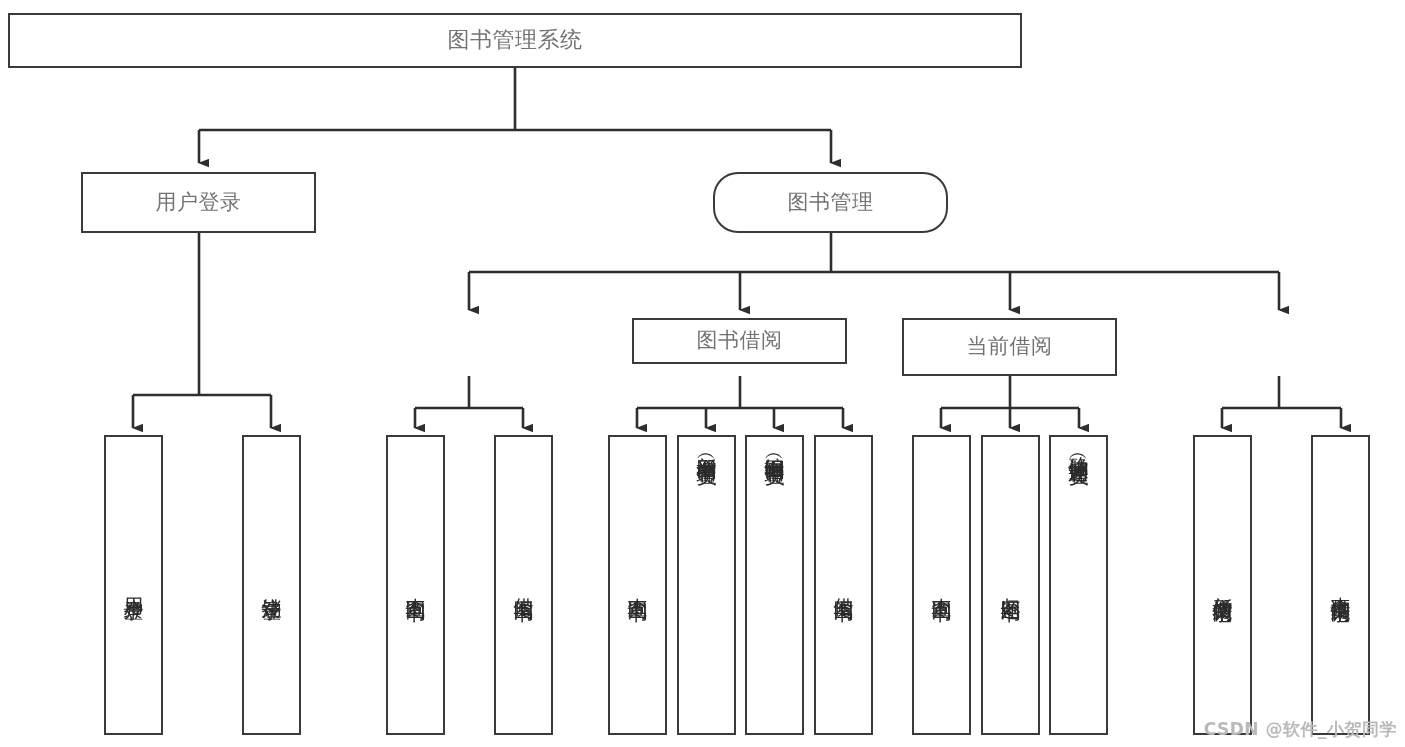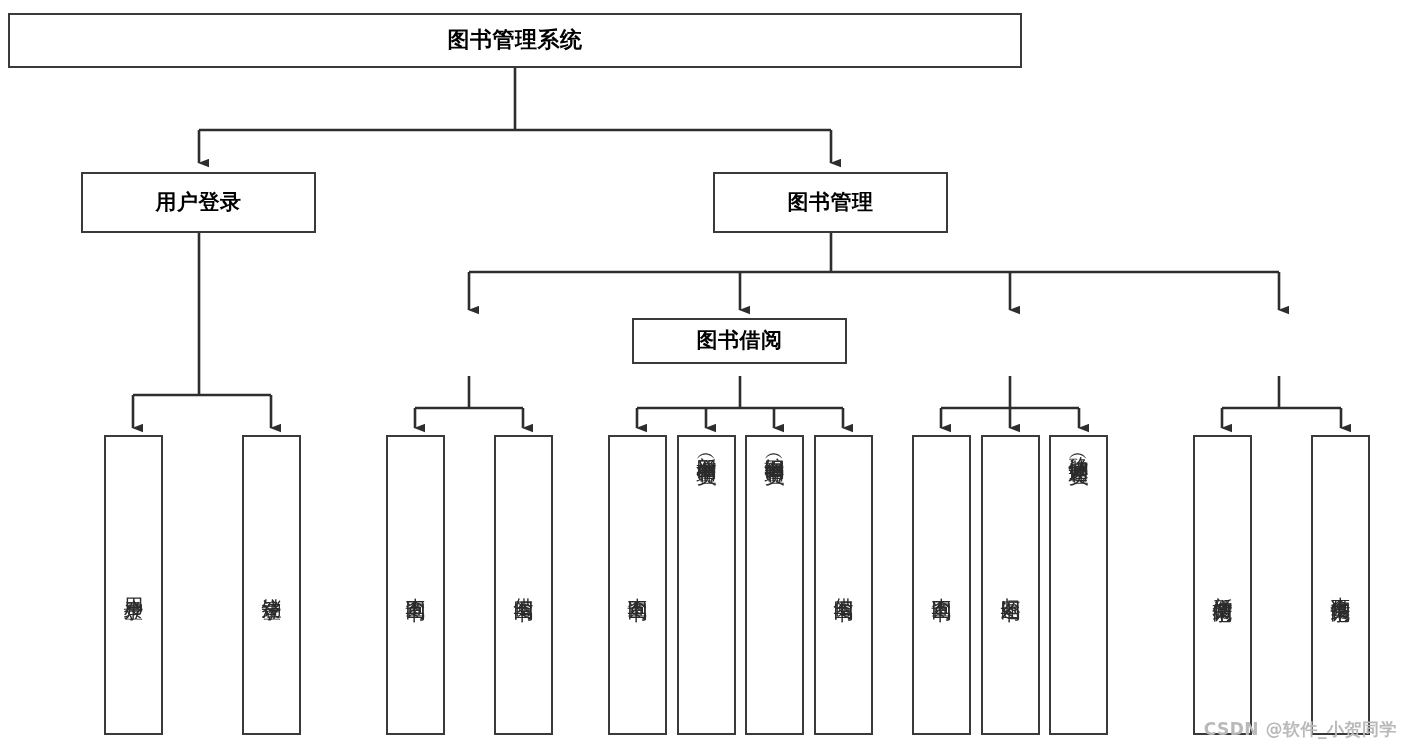--- a/index.html
+++ b/index.html
@@ -34,22 +34,21 @@
     display: flex;
     align-items: center;
     justify-content: center;
     color: #262626;
   }
   .node-label-h {
     font-size: 21px;
     line-height: 1.1;
     letter-spacing: 0.5px;
     white-space: nowrap;
-    color: #000000;
-    font-weight: bold;
+    color: #737373;
   }
   .node-box.root .node-label-h { font-size: 22px; }
   .node-box.lvl2 .node-label-h { font-size: 21px; }
   .node-box.lvl3 .node-label-h { font-size: 21px; }
 
   .leaf-box {
     position: absolute;
     box-sizing: border-box;
     background: #ffffff;
     border: 2.5px solid #3a3a3a;
@@ -146,29 +145,32 @@
   </svg>
 
   <div class="node-box root" style="left:8px; top:13px; width:1014px; height:55px;">
     <span class="node-label-h">图书管理系统</span>
   </div>
 
   <div class="node-box lvl2" style="left:81px; top:172px; width:235px; height:61px;">
     <span class="node-label-h">用户登录</span>
   </div>
 
-  <div class="node-box lvl2" style="left:713px; top:172px; width:235px; height:61px;">
+  <div class="node-box lvl2" style="left:713px; top:172px; width:235px; height:61px;border-radius:25px;">
     <span class="node-label-h">图书管理</span>
   </div>
 
 
   <div class="node-box lvl3" style="left:632px; top:318px; width:215px; height:46px;">
     <span class="node-label-h">图书借阅</span>
   </div>
 
+  <div class="node-box lvl3" style="left:902px; top:318px; width:215px; height:58px;">
+    <span class="node-label-h">当前借阅</span>
+  </div>
 
 
   <div class="leaf-box" style="left:104px; top:435px; width:59px; height:300px;">
     <span class="leaf-label">用户登录</span>
   </div>
   <div class="leaf-box" style="left:242px; top:435px; width:59px; height:300px;">
     <span class="leaf-label">注销登录</span>
   </div>
 
   <div class="leaf-box" style="left:386px; top:435px; width:59px; height:300px;">

